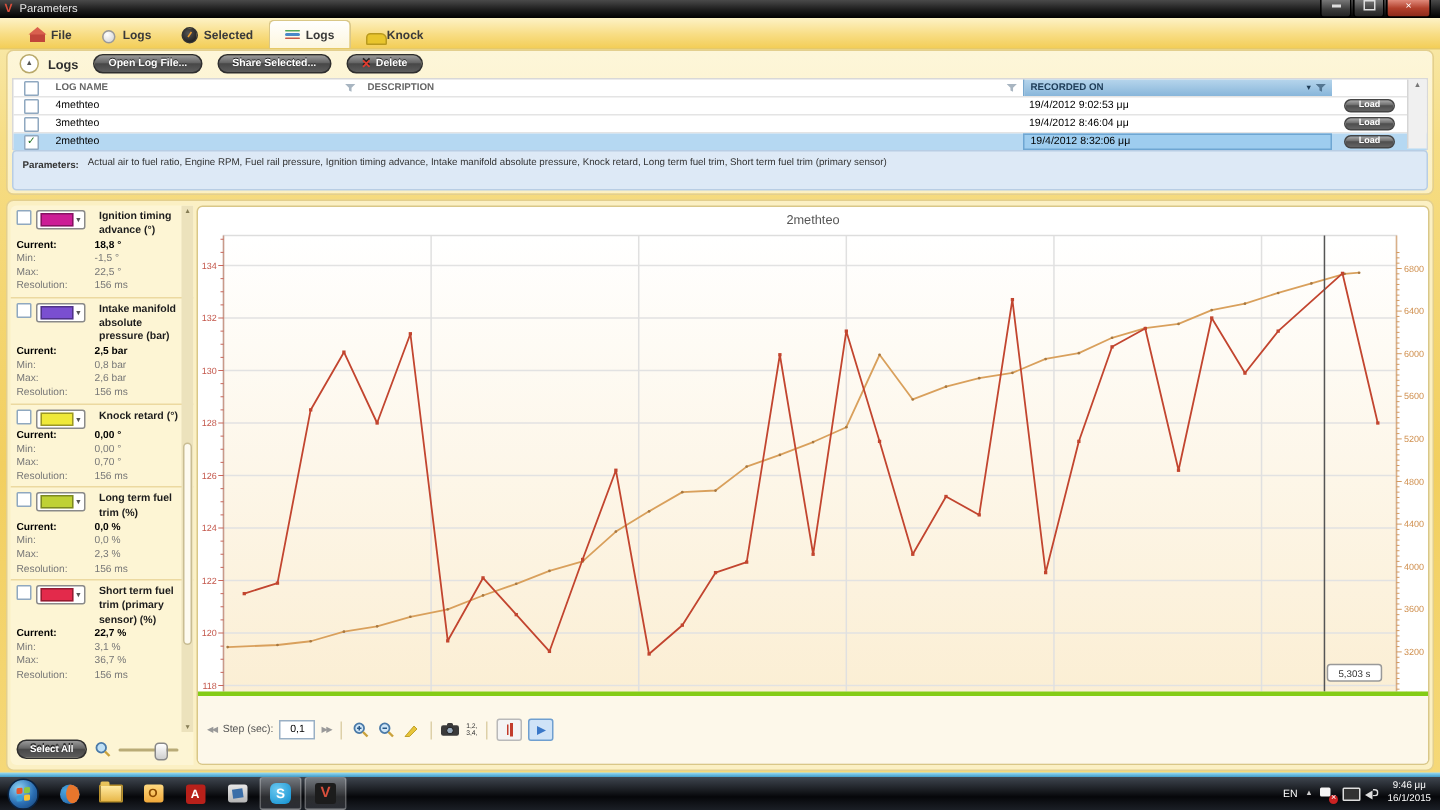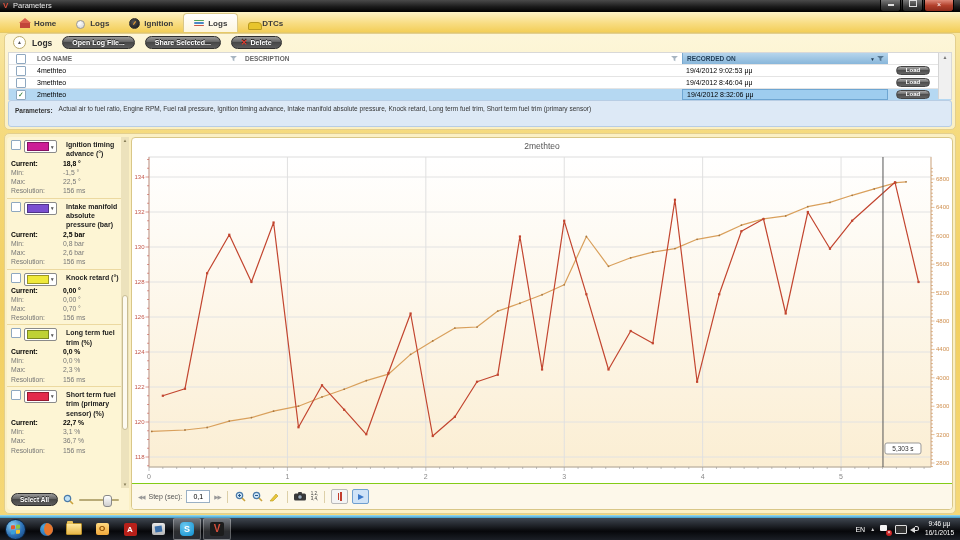--- a/index.html
+++ b/index.html
@@ -103,21 +103,21 @@
     color:#fff;font-size:6.5px;font-weight:bold;line-height:12px;text-shadow:0 -1px 0 #222;}
   .slider{flex:1;height:2px;background:#b9ab77;border-radius:1px;position:relative;margin-right:6px;}
   .slider .knob{position:absolute;top:-4px;left:60%;width:7px;height:10px;border-radius:3px;
     background:linear-gradient(180deg,#fff,#cfcfcf);border:1px solid #888;}
   
   .chart-panel{position:absolute;left:126px;top:3px;right:2px;bottom:3px;background:#fff;
     border:1px solid #d9c788;border-radius:4px;overflow:hidden;}
   .chart-title{height:13px;text-align:center;font-size:8.5px;color:#555;padding-top:3px;}
   #chart{position:absolute;left:1px;top:15px;}
   .chart-toolbar{position:absolute;left:0;right:0;bottom:0;height:17px;background:#fdf8ea;
-    border-top:1px solid #84cc16;display:flex;align-items:center;gap:4px;padding:4px 6px;font-size:7px;color:#555;}
+    border-top:3px solid #84cc16;display:flex;align-items:center;gap:4px;padding:14px 6px;font-size:7px;color:#555;}
   .ct-step{font-size:7px;color:#555;}
   .ct-input{width:22px;height:11px;border:1px solid #9ab0c5;background:#fff;font-size:7px;
     text-align:center;font-family:"Liberation Sans",sans-serif;padding:0;}
   .ct-arr{font-size:5.5px;color:#999;letter-spacing:-1px;}
   .ct-sep{width:1px;height:12px;background:#ddd0a8;margin:0 2px;}
   .ct-ic{width:13px;height:12px;display:flex;align-items:center;justify-content:center;}
   .ct-btn{width:15px;height:13px;border:1px solid #b9b9b9;border-radius:2px;background:#f4f4f4;
     display:flex;align-items:center;justify-content:center;gap:1px;}
   .ct-btn.pressed{background:#cfe3f7;border-color:#6f9fd0;}
   .ct-btn .bar{width:1.5px;height:7px;background:#c23c2c;}
@@ -170,45 +170,45 @@
       <div class="winbtns">
         <div class="wbtn"><i class="min"></i></div>
         <div class="wbtn"><i class="max"></i></div>
         <div class="wbtn close">×</div>
       </div>
     </div>
 
     <div class="tabbar">
       <div class="tab">
         <span class="ticon i-home"></span>
-        <span>Home</span>
+        <span>File</span>
       </div>
       <div class="tab">
         <span class="ticon">
             <i class="i-bulb" style="display:block"></i>
           </span>
         <span>Logs</span>
       </div>
       <div class="tab">
         <span class="ticon i-gauge"></span>
-        <span>Ignition</span>
+        <span>Selected</span>
       </div>
       <div class="tab active">
         <span class="ticon i-logs">
           <i style="background:#58a858;width:10px"></i>
             <i style="background:#4a88c8;width:10px"></i>
             <i style="background:#c85848;width:10px"></i>
         </span>
         <span>Logs</span>
       </div>
       <div class="tab">
         <span class="ticon">
             <i class="i-dtc" style="display:block"></i>
           </span>
-        <span>DTCs</span>
+        <span>Knock</span>
       </div>
     </div>
 
     <div class="logs-panel">
       <div class="lp-head">
         <span class="collapse">▲</span>
         <span class="lp-title">Logs</span>
         <button class="gbtn">
             <span>Open Log File...</span>
           </button>

